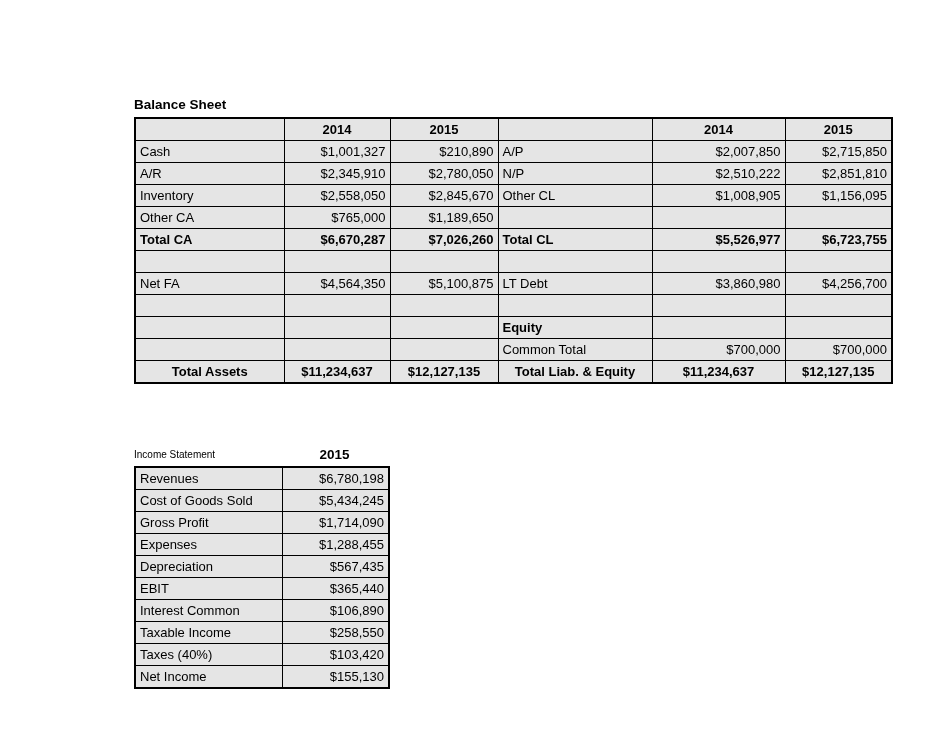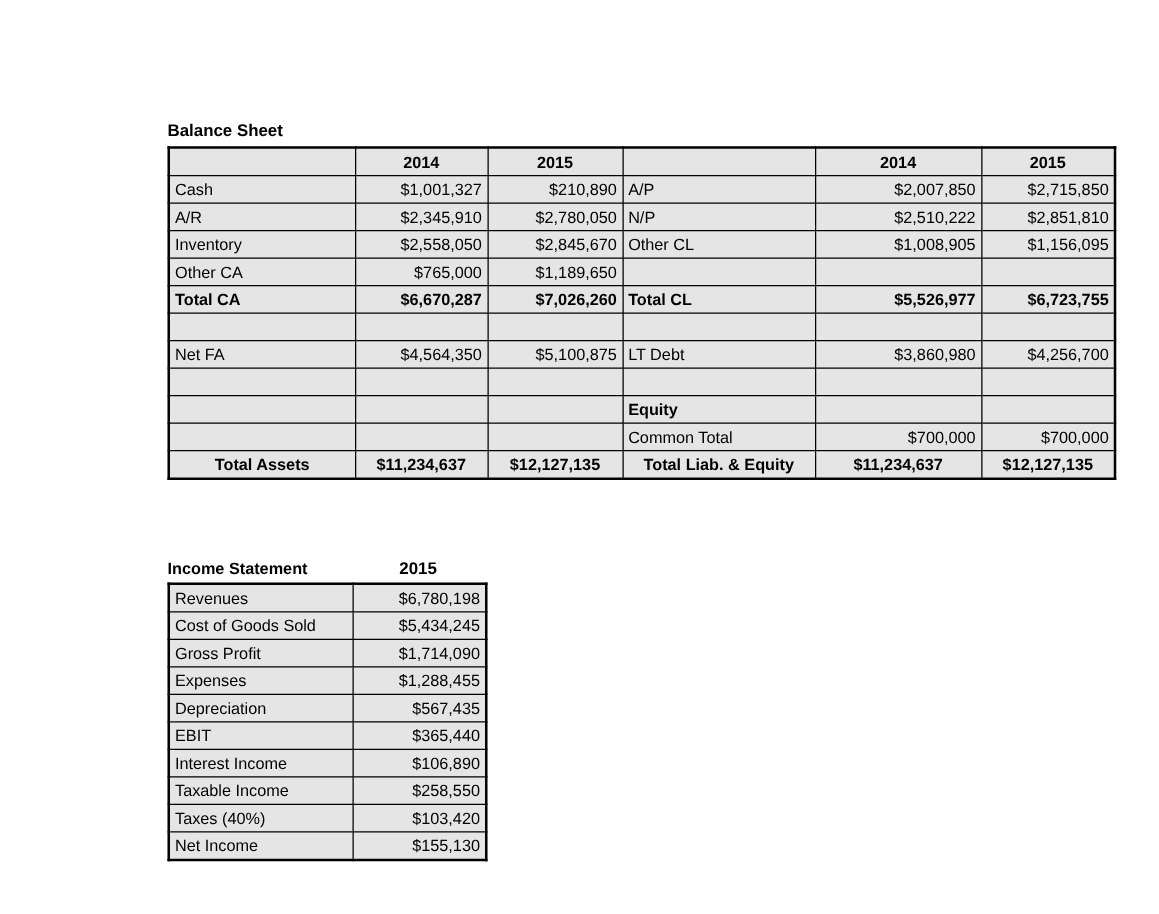--- a/index.html
+++ b/index.html
@@ -99,22 +99,22 @@
     top: 446px;
   }
 
   .is-heading-row {
     display: flex;
     align-items: flex-end;
     margin: 0 0 3px 0;
   }
   .is-heading-row .is-title {
     width: 147px;
-    font-size: 13px;
-    font-weight: bold;
+    font-size: 10px;
+    font-weight: normal;
     line-height: 17px;
     white-space: nowrap;
   }
   .is-heading-row .is-year {
     width: 107px;
     text-align: center;
     font-size: 13.5px;
     font-weight: bold;
     line-height: 17px;
   }
@@ -267,21 +267,21 @@
         </tr>
         <tr>
           <td>Depreciation</td>
           <td class="num">$567,435</td>
         </tr>
         <tr>
           <td>EBIT</td>
           <td class="num">$365,440</td>
         </tr>
         <tr>
-          <td>Interest Income</td>
+          <td>Interest Common</td>
           <td class="num">$106,890</td>
         </tr>
         <tr>
           <td>Taxable Income</td>
           <td class="num">$258,550</td>
         </tr>
         <tr>
           <td>Taxes (40%)</td>
           <td class="num">$103,420</td>
         </tr>

